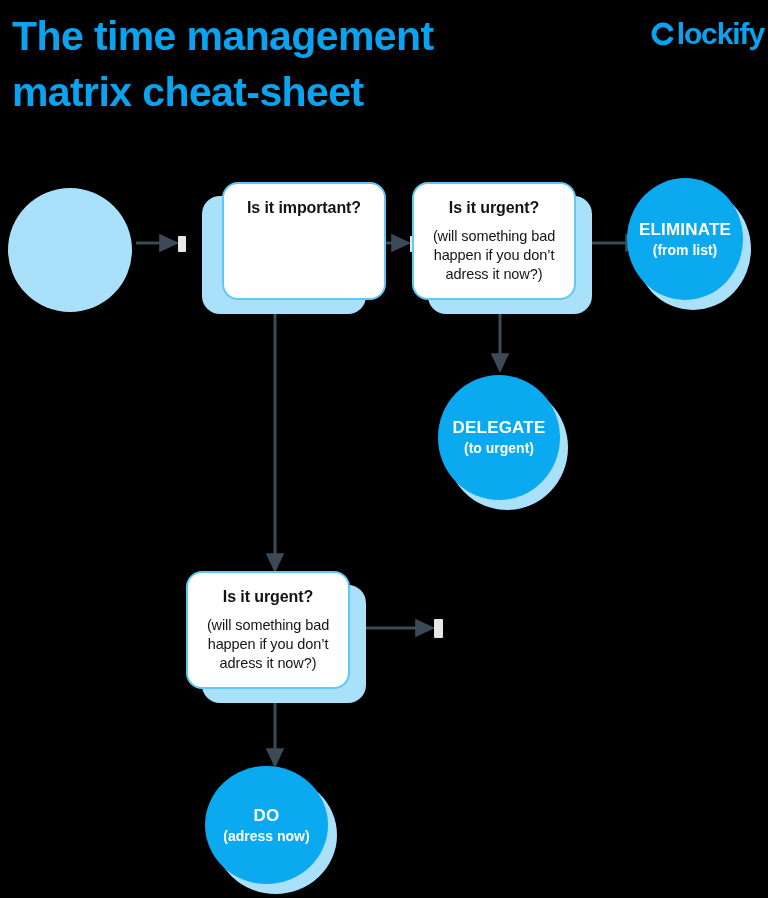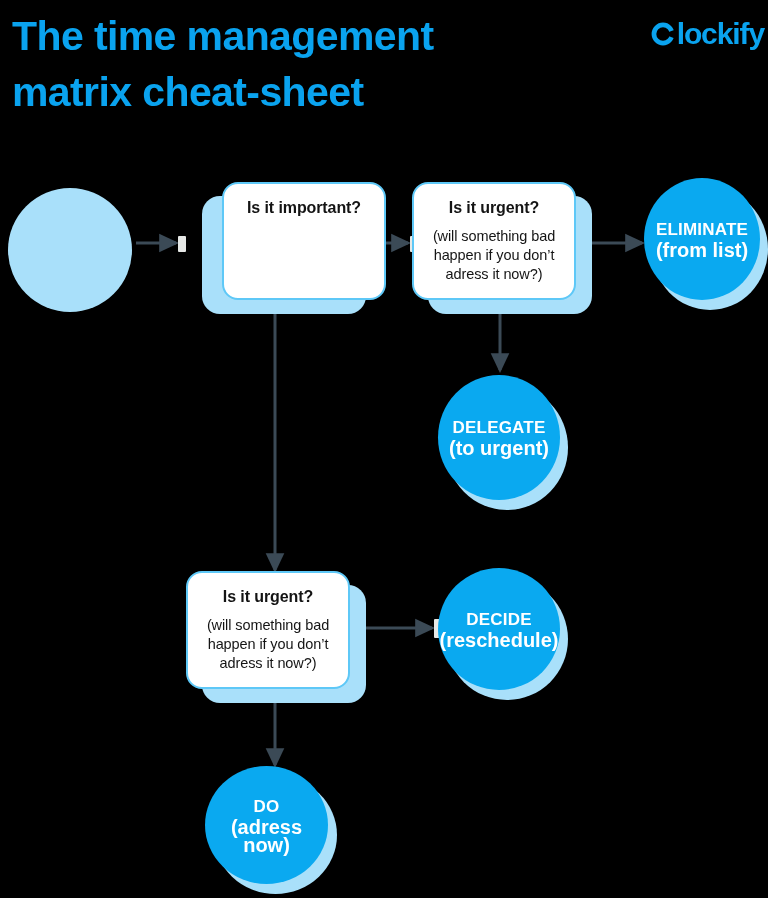--- a/index.html
+++ b/index.html
@@ -89,21 +89,21 @@
     text-align: center;
   }
   .circle-title {
     font-size: 17px;
     font-weight: bold;
     letter-spacing: 0.2px;
     color: #ffffff;
     line-height: 20px;
   }
   .circle-sub {
-    font-size: 20px;
+    font-size: 14px;
     font-weight: bold;
     color: #ffffff;
     line-height: 18px;
     margin-top: 1px;
   }
 
   
   .boxwrap { position: absolute; }
   .box-shadow {
     position: absolute;
@@ -204,21 +204,21 @@
   </div>
 
   <div class="boxwrap" style="left:412px;top:182px;width:180px;height:132px;">
     <div class="box-shadow" style="left:16px;top:14px;width:164px;height:118px;"></div>
     <div class="box-face" style="left:0px;top:0px;width:164px;height:118px;">
       <div class="box-title">Is it urgent?</div>
       <div class="box-sub">(will something bad happen if you don’t adress it now?)</div>
     </div>
   </div>
 
-  <div class="circle" style="left:644px;top:178px;width:124px;height:132px;">
+  <div class="circle" style="left:627px;top:178px;width:124px;height:132px;">
     <div class="circle-shadow" style="left:8px;top:10px;width:116px;height:122px;"></div>
     <div class="circle-face" style="left:0px;top:0px;width:116px;height:122px;">
       <div class="circle-title">ELIMINATE</div>
       <div class="circle-sub">(from list)</div>
     </div>
   </div>
 
   <div class="circle" style="left:438px;top:375px;width:130px;height:135px;">
     <div class="circle-shadow" style="left:8px;top:10px;width:122px;height:125px;"></div>
     <div class="circle-face" style="left:0px;top:0px;width:122px;height:125px;">
@@ -228,27 +228,20 @@
   </div>
 
   <div class="boxwrap" style="left:186px;top:571px;width:180px;height:132px;">
     <div class="box-shadow" style="left:16px;top:14px;width:164px;height:118px;"></div>
     <div class="box-face" style="left:0px;top:0px;width:164px;height:118px;">
       <div class="box-title">Is it urgent?</div>
       <div class="box-sub">(will something bad happen if you don’t adress it now?)</div>
     </div>
   </div>
 
-  <div class="circle" style="left:438px;top:568px;width:130px;height:132px;">
-    <div class="circle-shadow" style="left:8px;top:10px;width:122px;height:122px;"></div>
-    <div class="circle-face" style="left:0px;top:0px;width:122px;height:122px;">
-      <div class="circle-title">DECIDE</div>
-      <div class="circle-sub">(reschedule)</div>
-    </div>
-  </div>
 
   <div class="circle" style="left:205px;top:766px;width:132px;height:128px;">
     <div class="circle-shadow" style="left:9px;top:10px;width:123px;height:118px;"></div>
     <div class="circle-face" style="left:0px;top:0px;width:123px;height:118px;text-align:center;">
       <div class="circle-title">DO</div>
       <div class="circle-sub">(adress now)</div>
     </div>
   </div>
 
 </div>

